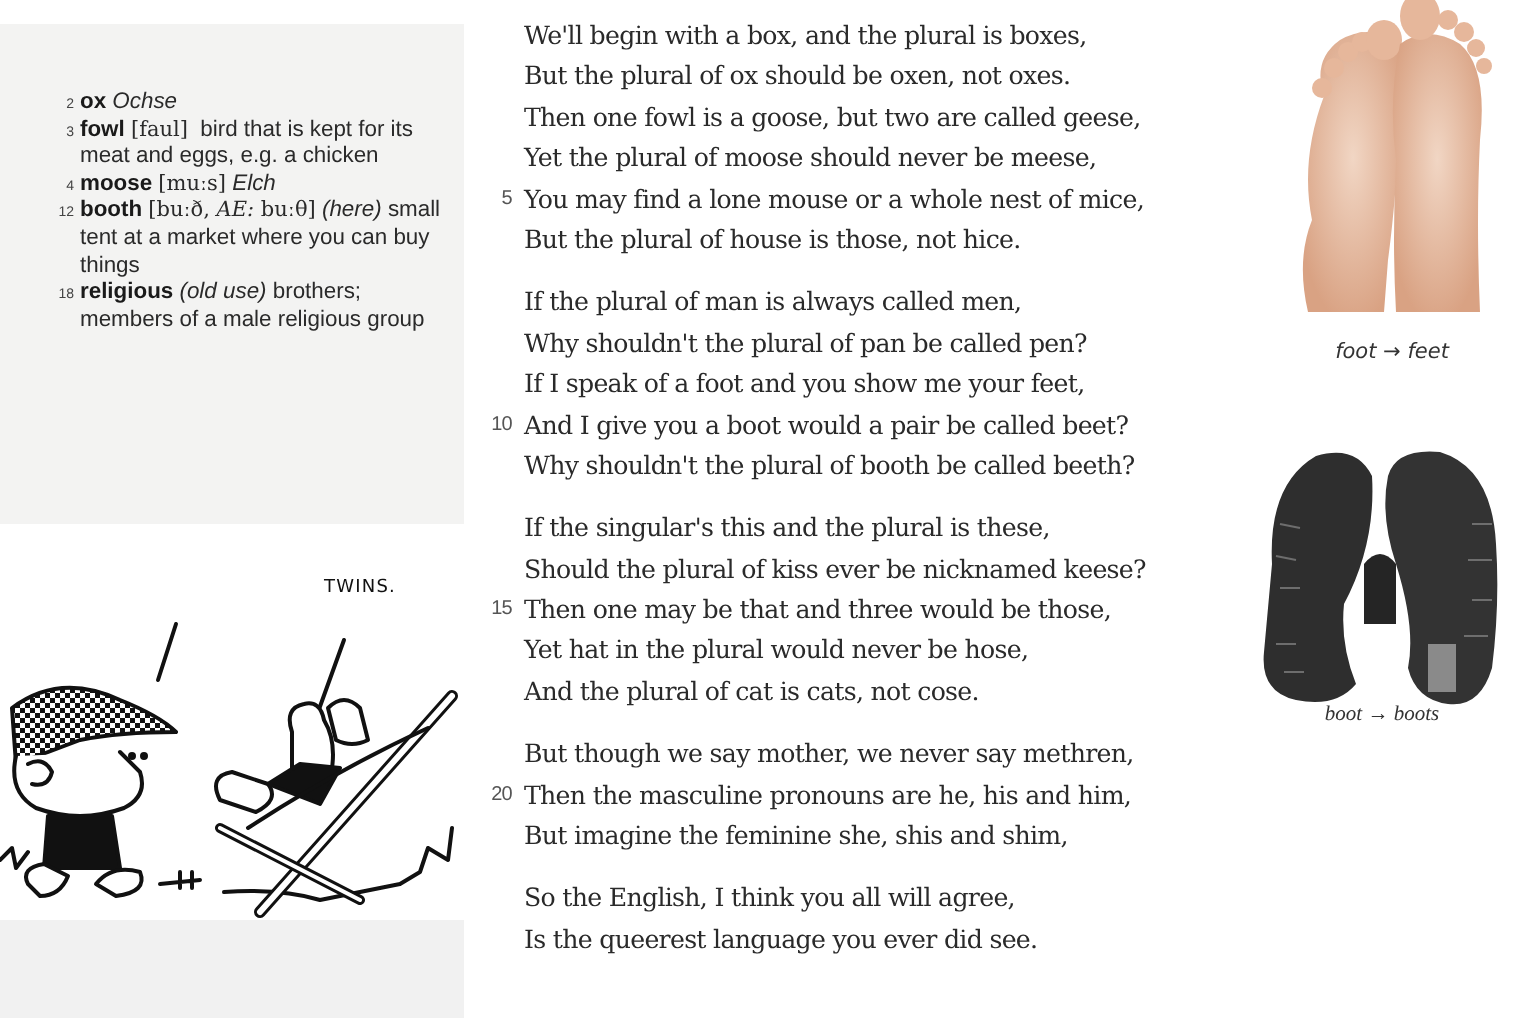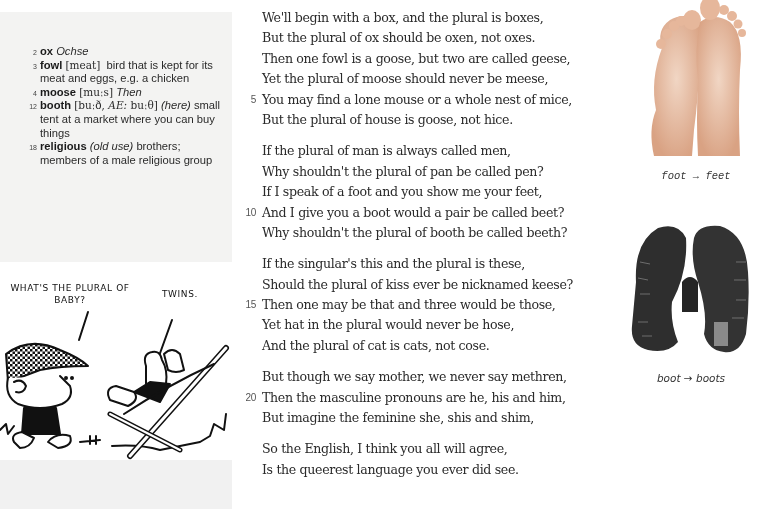--- a/index.html
+++ b/index.html
@@ -59,46 +59,45 @@
 
   <div class="glossary">
     <div class="gl-item">
       <span class="gl-num">2</span>
       <span class="gl-word">ox</span>
       <span class="gl-it">Ochse</span>
     </div>
     <div class="gl-item">
       <span class="gl-num">3</span>
       <span class="gl-word">fowl</span>
-      <span class="gl-pron">[meat]</span>&nbsp;
+      <span class="gl-pron">[faul]</span>&nbsp;
       <span>bird that is kept for its meat and eggs, e.g. a chicken</span>
     </div>
     <div class="gl-item">
       <span class="gl-num">4</span>
       <span class="gl-word">moose</span>
       <span class="gl-pron">[muːs]</span>
-      <span class="gl-it">Then</span>
+      <span class="gl-it">Elch</span>
     </div>
     <div class="gl-item">
       <span class="gl-num wide">12</span>
       <span class="gl-word">booth</span>
       <span class="gl-pron"><span>[buːð, </span><span class="gl-it">AE:</span><span> buːθ]</span></span>
       <span class="gl-it">(here)</span>
       <span>small tent at a market where you can buy things</span>
     </div>
     <div class="gl-item">
       <span class="gl-num wide">18</span>
       <span class="gl-word">religious</span>
       <span class="gl-it">(old use)</span>
       <span>brothers; members of a male religious group</span>
     </div>
   </div>
 
   <div class="comic">
-    <div class="bubble-text" style="left:10px; top:8px; width:120px;">WHAT'S THE PLURAL OF BABY?</div>
     <div class="bubble-text" style="left:150px; top:14px; width:60px;">TWINS.</div>
     <svg width="232" height="186" viewBox="0 0 232 186" style="position:absolute;left:0;top:0;">
       <defs>
         <pattern id="check" width="5" height="5" patternUnits="userSpaceOnUse">
           <rect width="5" height="5" fill="#fff"></rect>
           <rect width="2.5" height="2.5" fill="#111"></rect>
           <rect x="2.5" y="2.5" width="2.5" height="2.5" fill="#111"></rect>
         </pattern>
       </defs>
       <g stroke="#111" stroke-width="2" fill="none" stroke-linecap="round" stroke-linejoin="round">
@@ -136,21 +135,21 @@
   </div>
 </div>
 
 <div class="poem">
   <div class="stanza">
     <div class="line"><span class="ln"></span><span>We'll begin with a box, and the plural is boxes,</span></div>
     <div class="line"><span class="ln"></span><span>But the plural of ox should be oxen, not oxes.</span></div>
     <div class="line"><span class="ln"></span><span>Then one fowl is a goose, but two are called geese,</span></div>
     <div class="line"><span class="ln"></span><span>Yet the plural of moose should never be meese,</span></div>
     <div class="line"><span class="ln">5</span><span>You may find a lone mouse or a whole nest of mice,</span></div>
-    <div class="line"><span class="ln"></span><span>But the plural of house is goose, not hice.</span></div>
+    <div class="line"><span class="ln"></span><span>But the plural of house is those, not hice.</span></div>
   </div>
   <div class="stanza">
     <div class="line"><span class="ln"></span><span>If the plural of man is always called men,</span></div>
     <div class="line"><span class="ln"></span><span>Why shouldn't the plural of pan be called pen?</span></div>
     <div class="line"><span class="ln"></span><span>If I speak of a foot and you show me your feet,</span></div>
     <div class="line"><span class="ln">10</span><span>And I give you a boot would a pair be called beet?</span></div>
     <div class="line"><span class="ln"></span><span>Why shouldn't the plural of booth be called beeth?</span></div>
   </div>
   <div class="stanza">
     <div class="line"><span class="ln"></span><span>If the singular's this and the plural is these,</span></div>
@@ -187,27 +186,27 @@
     <ellipse cx="52" cy="20" rx="9" ry="10" fill="#e6b79b"></ellipse>
 
     <path d="M60 22 Q74 12 90 22 Q104 34 100 70 Q98 110 100 156 L58 156 Q56 120 58 80 Q54 50 60 22 Z" fill="url(#skinL)"></path>
     <ellipse cx="70" cy="8" rx="10" ry="12" fill="#e6b79b"></ellipse>
     <circle cx="84" cy="10" r="5" fill="#e6b79b"></circle>
     <circle cx="92" cy="16" r="5" fill="#e6b79b"></circle>
     <circle cx="98" cy="24" r="4.5" fill="#e6b79b"></circle>
     <circle cx="102" cy="33" r="4" fill="#e6b79b"></circle>
   </svg>
 </div>
-<div class="caption" style="left:626px; top:170px;font-family:Liberation Mono, monospace;">foot → feet</div>
+<div class="caption" style="left:626px; top:170px;">foot → feet</div>
 
 <div class="pic" style="left:628px; top:222px; width:126px; height:132px;">
   <svg width="126" height="132" viewBox="0 0 126 132">
     <path d="M8 60 Q6 20 30 6 Q50 0 58 16 Q60 50 44 80 Q42 100 50 120 Q40 132 20 128 Q2 124 4 104 Z" fill="#2e2e2e"></path>
     <path d="M66 16 Q70 2 92 4 Q118 12 120 50 Q122 80 118 112 Q112 132 96 130 Q80 128 76 112 Q80 92 70 60 Q62 36 66 16 Z" fill="#333"></path>
     <g stroke="#888" stroke-width="1" fill="none" opacity="0.7">
       <path d="M12 40 L22 42 M10 56 L20 58 M12 72 L22 72 M10 100 L20 100 M14 114 L24 114"></path>
       <path d="M108 40 L118 40 M106 58 L118 58 M108 78 L118 78 M104 96 L116 96"></path>
     </g>
     <rect x="86" y="100" width="14" height="24" fill="#8a8a8a"></rect>
     <path d="M54 60 Q62 50 70 60 L70 90 L54 90 Z" fill="#252525"></path>
   </svg>
 </div>
-<div class="caption" style="left:621px; top:372px;">boot → boots</div>
+<div class="caption" style="left:621px; top:352px;font-family:Liberation Serif, serif;">boot → boots</div>
 
 </body></html>

